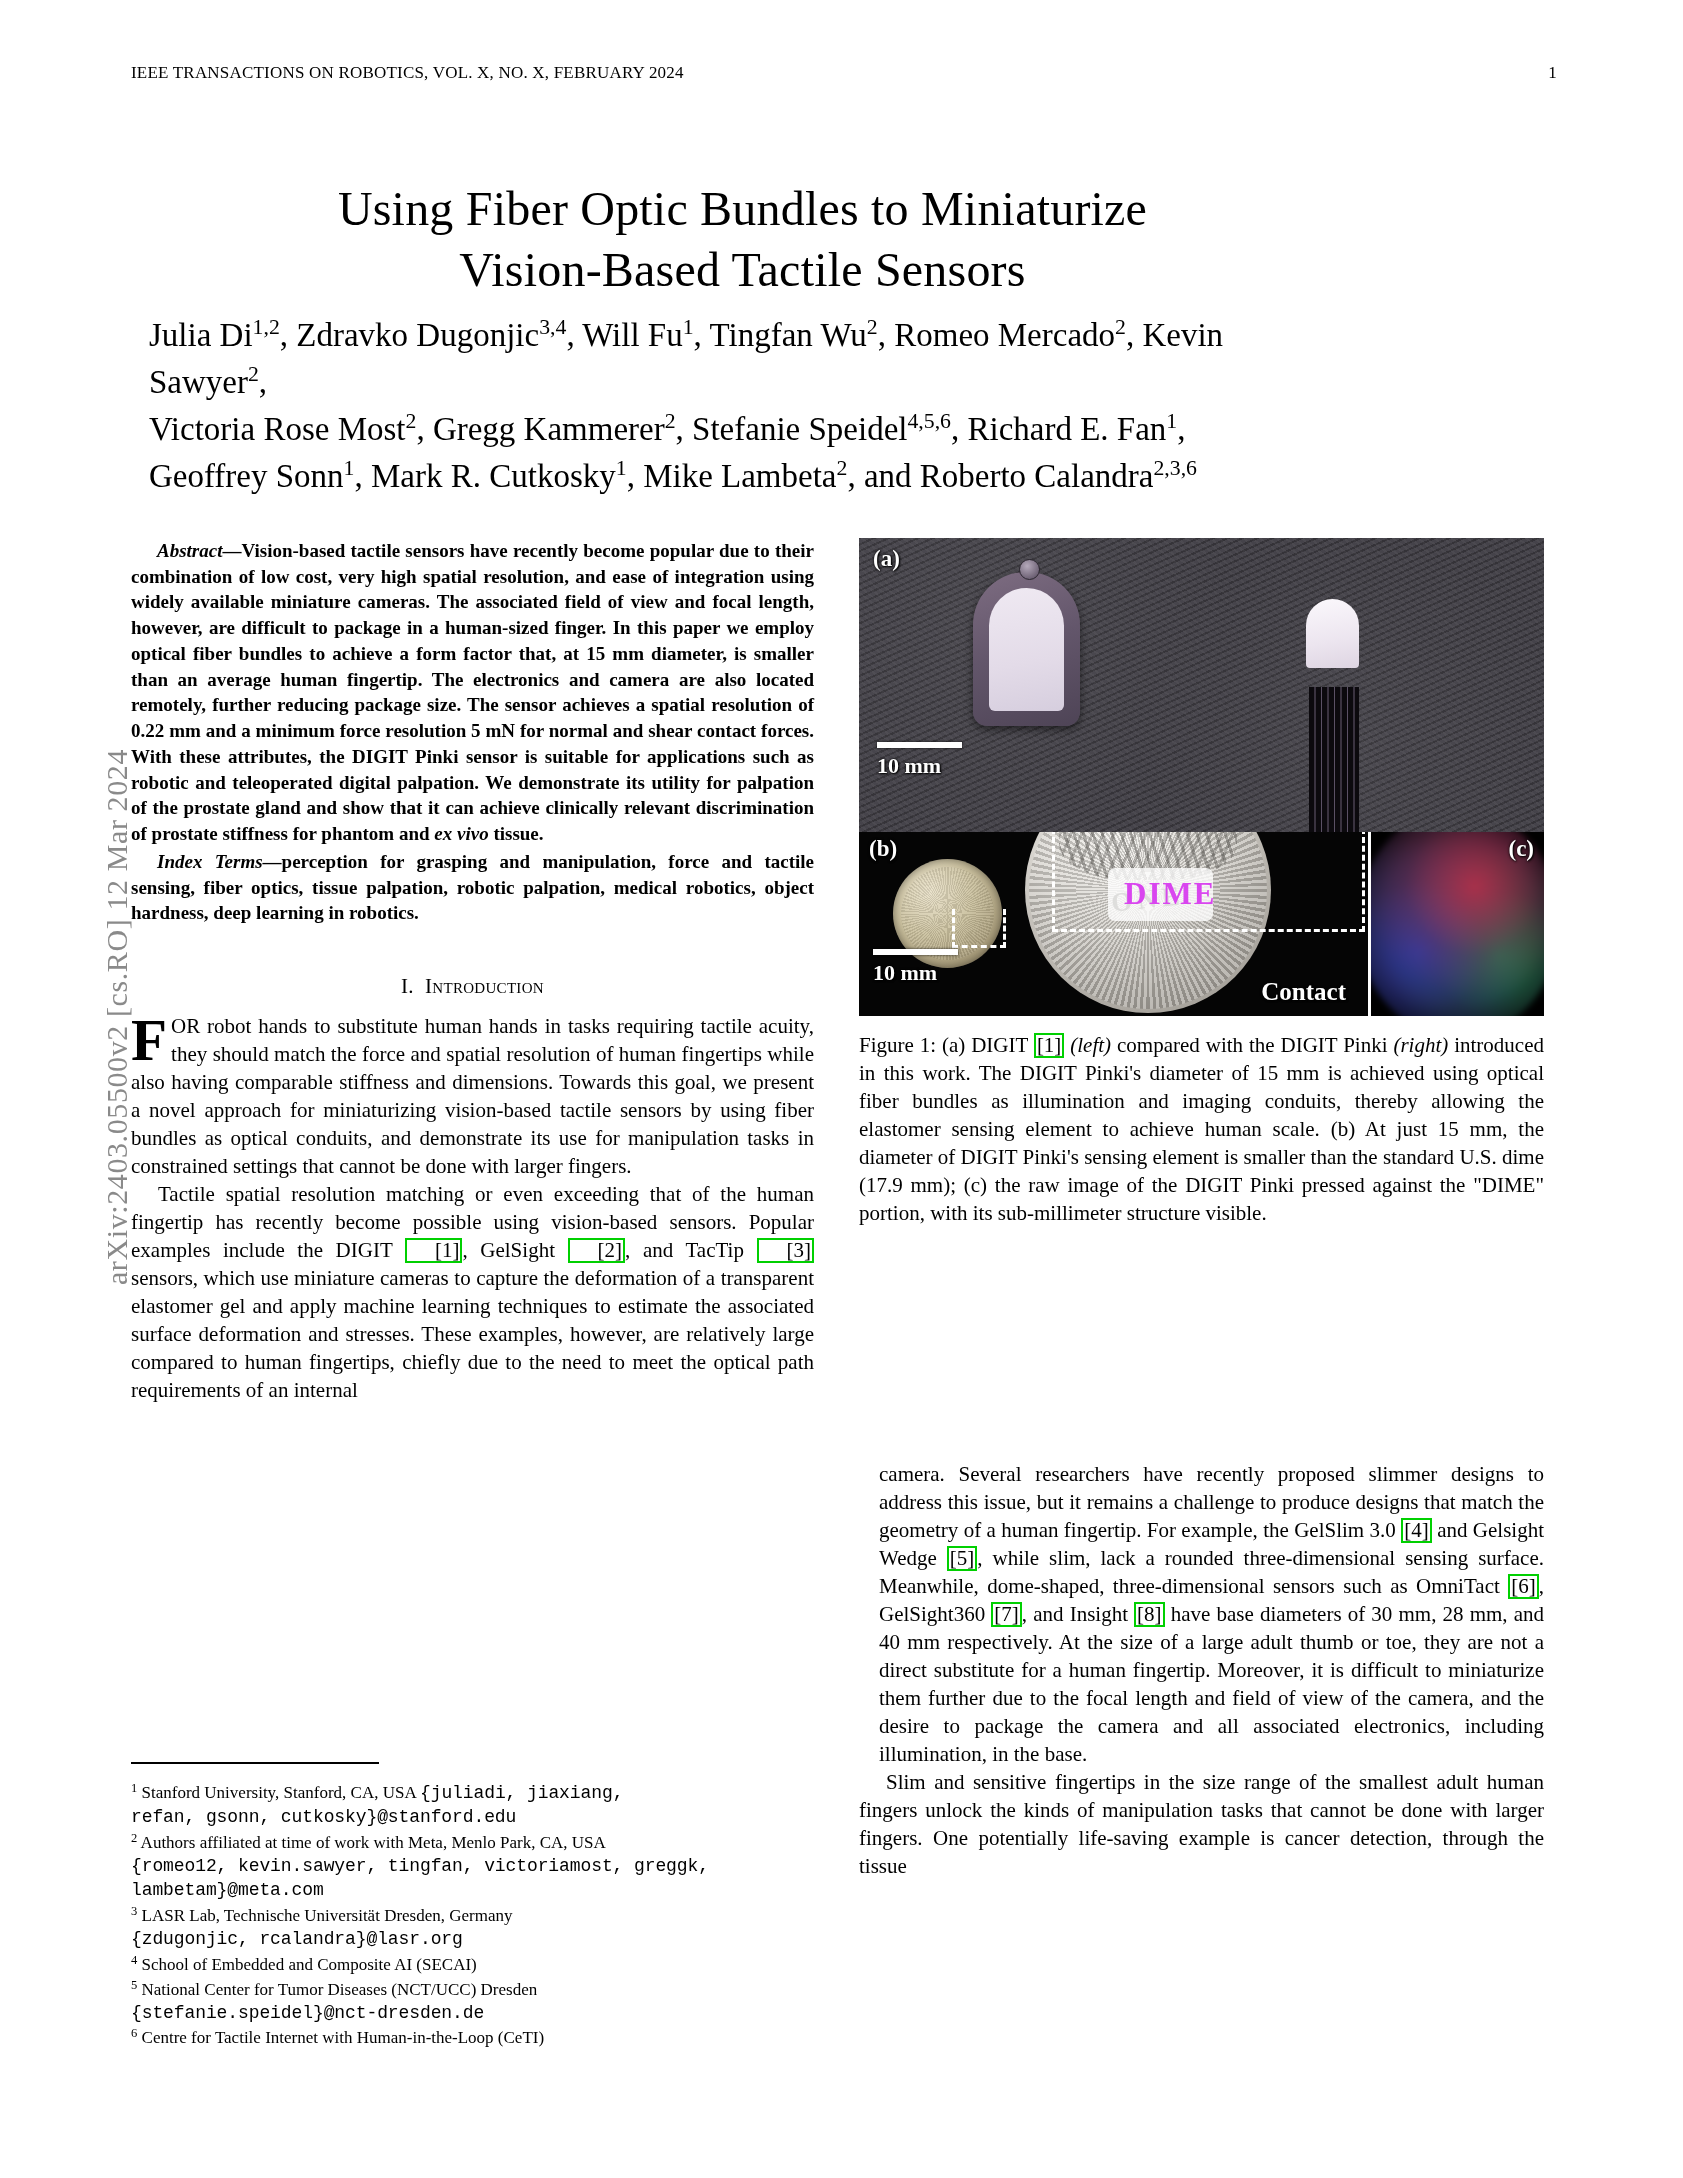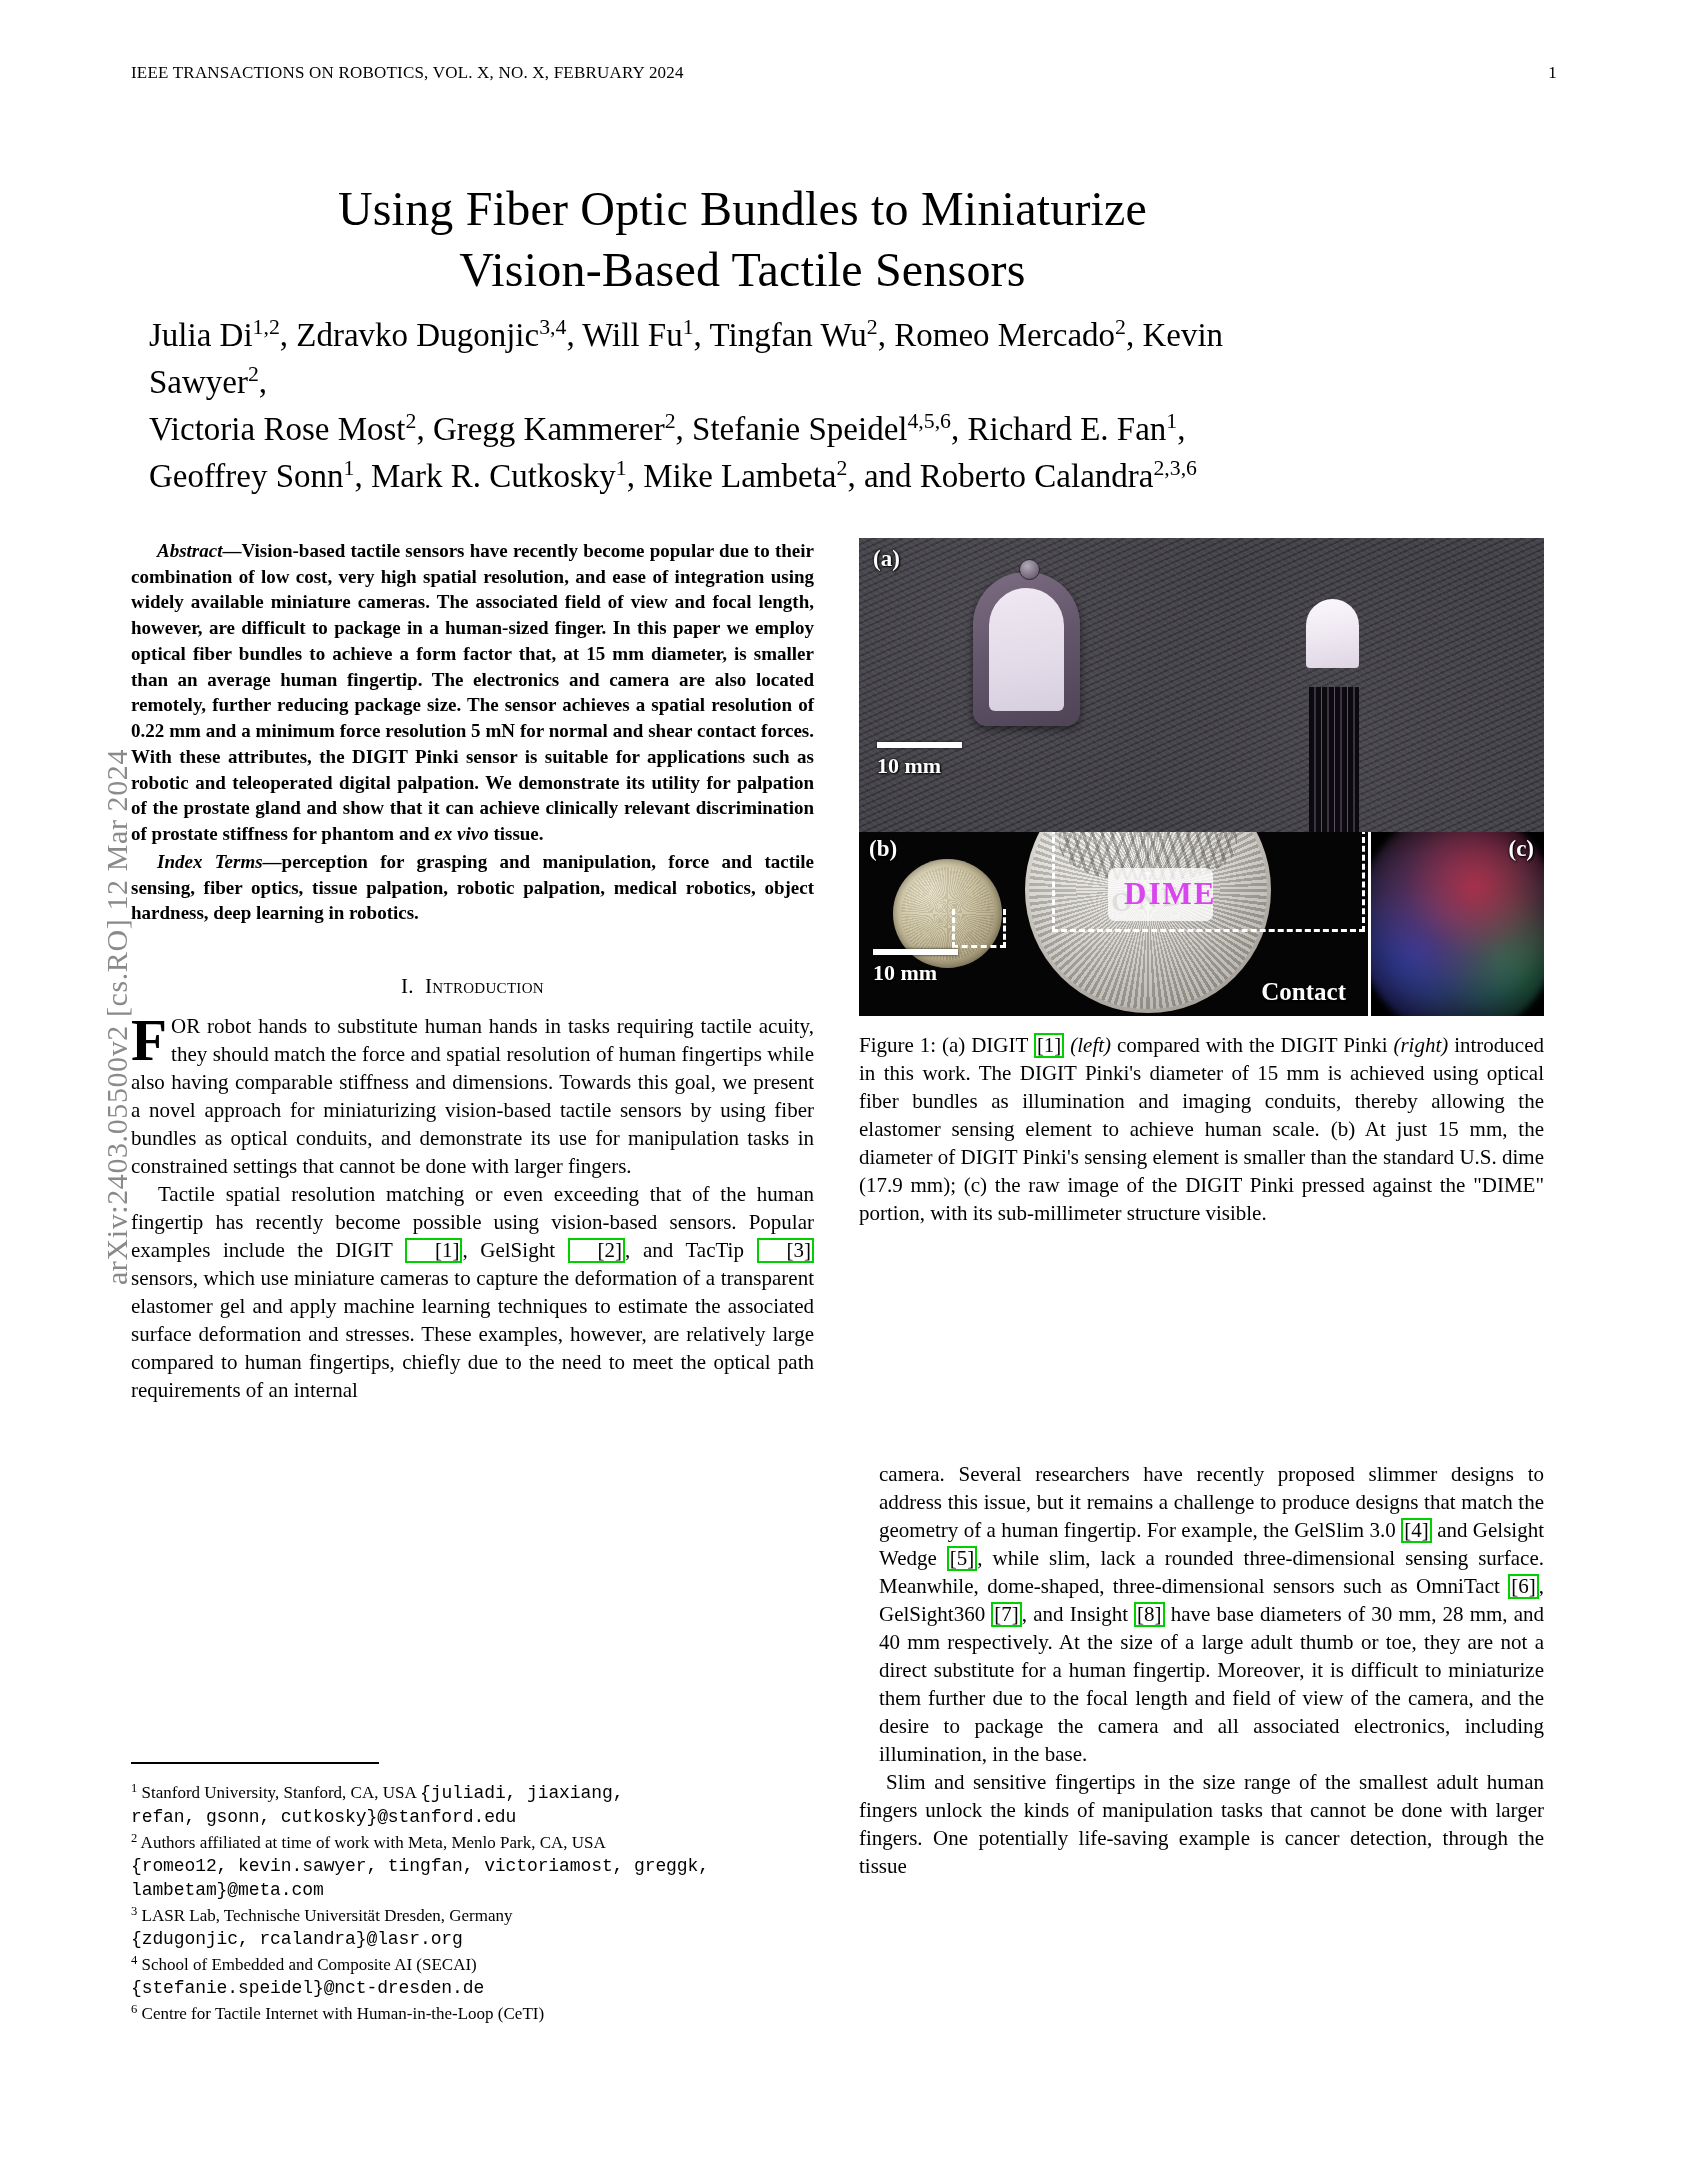--- a/index.html
+++ b/index.html
@@ -476,18 +476,19 @@
 
   <div class="footrule"></div>
   <div class="footnotes" id="footnotes">
       <div><sup>1</sup> <span>Stanford University, Stanford, CA, USA </span><span class="mono">{juliadi, jiaxiang,</span></div>
       <div class="mono">refan, gsonn, cutkosky}@stanford.edu</div>
       <div><sup>2</sup> <span>Authors affiliated at time of work with Meta, Menlo Park, CA, USA</span></div>
       <div class="mono">{romeo12, kevin.sawyer, tingfan, victoriamost, greggk, lambetam}@meta.com</div>
       <div><sup>3</sup> <span>LASR Lab, Technische Universität Dresden, Germany</span></div>
       <div class="mono">{zdugonjic, rcalandra}@lasr.org</div>
       <div><sup>4</sup> <span>School of Embedded and Composite AI (SECAI)</span></div>
+      <div><sup>5</sup> <span>National Center for Tumor Diseases (NCT/UCC) Dresden</span></div>
       <div class="mono">{stefanie.speidel}@nct-dresden.de</div>
       <div><sup>6</sup> <span>Centre for Tactile Internet with Human-in-the-Loop (CeTI)</span></div>
     </div>
 
 </div>
 
 
 </body></html>

